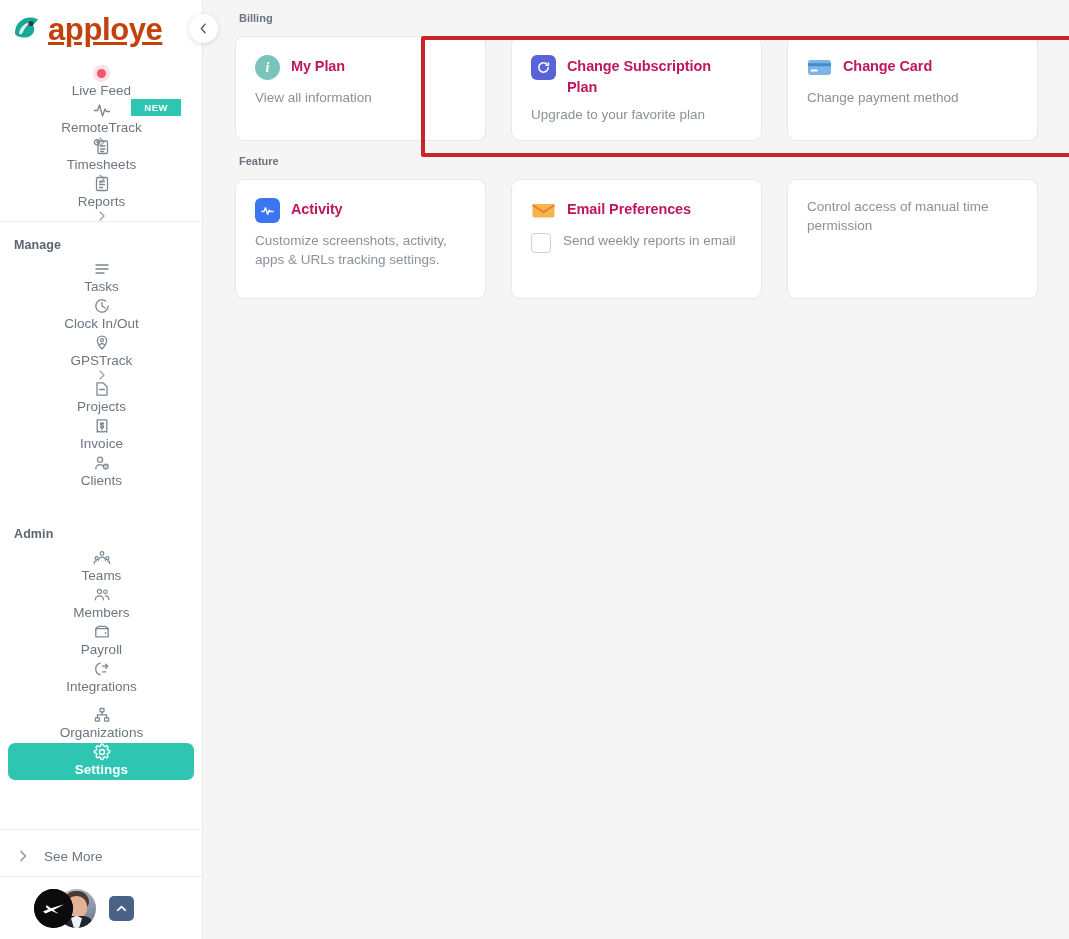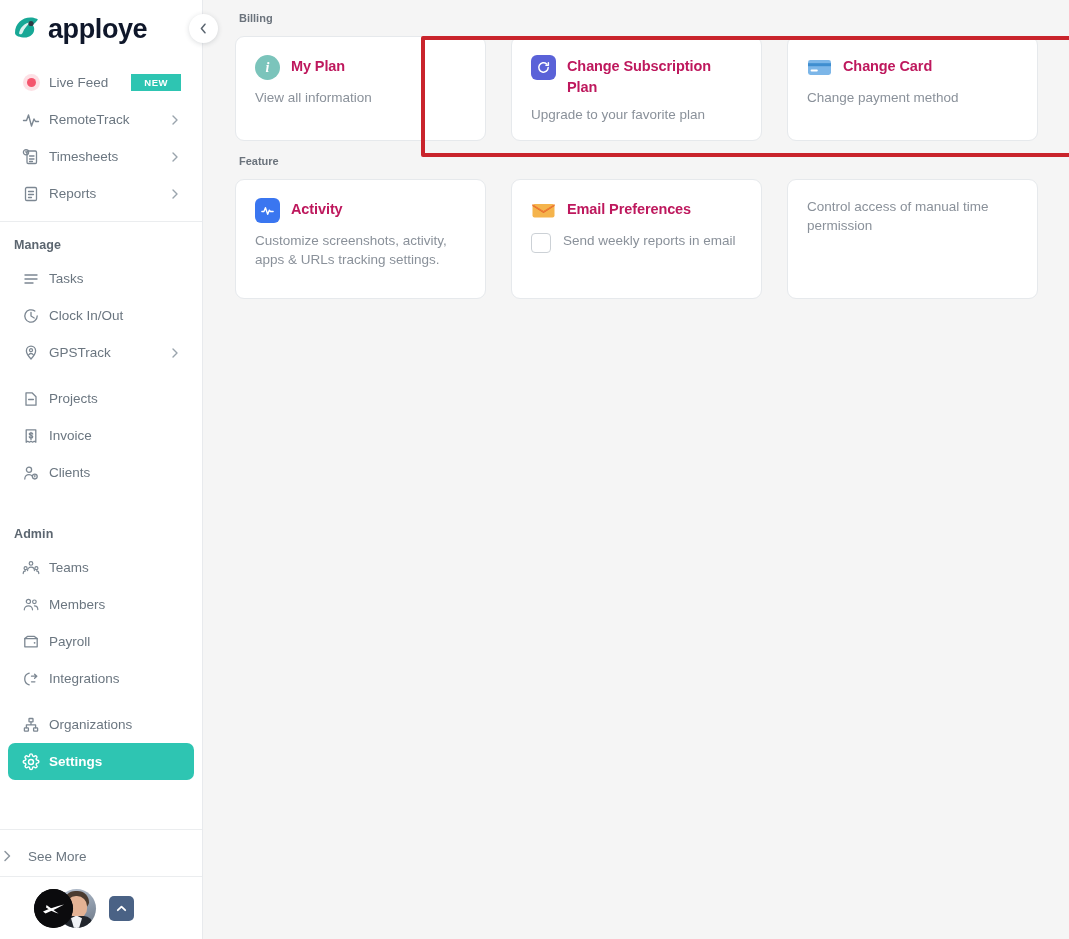--- a/index.html
+++ b/index.html
@@ -21,35 +21,36 @@
     flex: 0 0 203px;
   }
   .logo-wrap {
     height: 58px;
     display: flex; align-items: center;
     padding-left: 11px;
     gap: 7px;
   }
   .logo-mark { width: 30px; height: 30px; flex: 0 0 30px; }
   .logo-text {
-    font-size: 27px; font-weight: 700; color: #0f172a;
-    letter-spacing: -0.4px; line-height: 1;
+    font-size: 31px; font-weight: 700; color: #c2410c;
+    letter-spacing: -0.4px; line-height: 1; text-decoration: underline;
   }
 
   .nav-scroll { flex: 1 1 auto; overflow: hidden; padding-top: 6px; }
 
   .nav-item {
     height: 37px;
     display: flex; align-items: center;
     padding: 0 13px 0 14px;
-    gap: 9px;
+    gap: 1px;
     cursor: pointer;
     position: relative;
     margin: 0 8px;
     border-radius: 7px;
+    flex-direction: column;
   }
   .nav-item .ico {
     width: 18px; height: 18px; flex: 0 0 18px;
     display: flex; align-items: center; justify-content: center;
     color: #7c8792;
   }
   .nav-item .lbl {
     font-size: 13.5px; color: #6b7680; white-space: nowrap;
     flex: 1 1 auto;
   }
@@ -78,21 +79,21 @@
   .section-title {
     font-size: 12.5px; font-weight: 700; color: #5c6670;
     padding: 16px 0 8px 14px;
     letter-spacing: 0.1px;
   }
   .nav-gap { height: 9px; }
 
   .see-more-wrap { border-top: 1px solid #ebedef; padding: 6px 0 0 0; }
   .see-more {
     height: 40px; display: flex; align-items: center;
-    gap: 14px; cursor: pointer;
+    padding-left: 16px; gap: 14px; cursor: pointer;
   }
   .see-more .lbl { font-size: 13.5px; color: #6b7680; }
 
   .sidebar-footer {
     border-top: 1px solid #ebedef;
     height: 63px;
     display: flex; align-items: center;
     padding-left: 34px;
     gap: 13px;
   }

